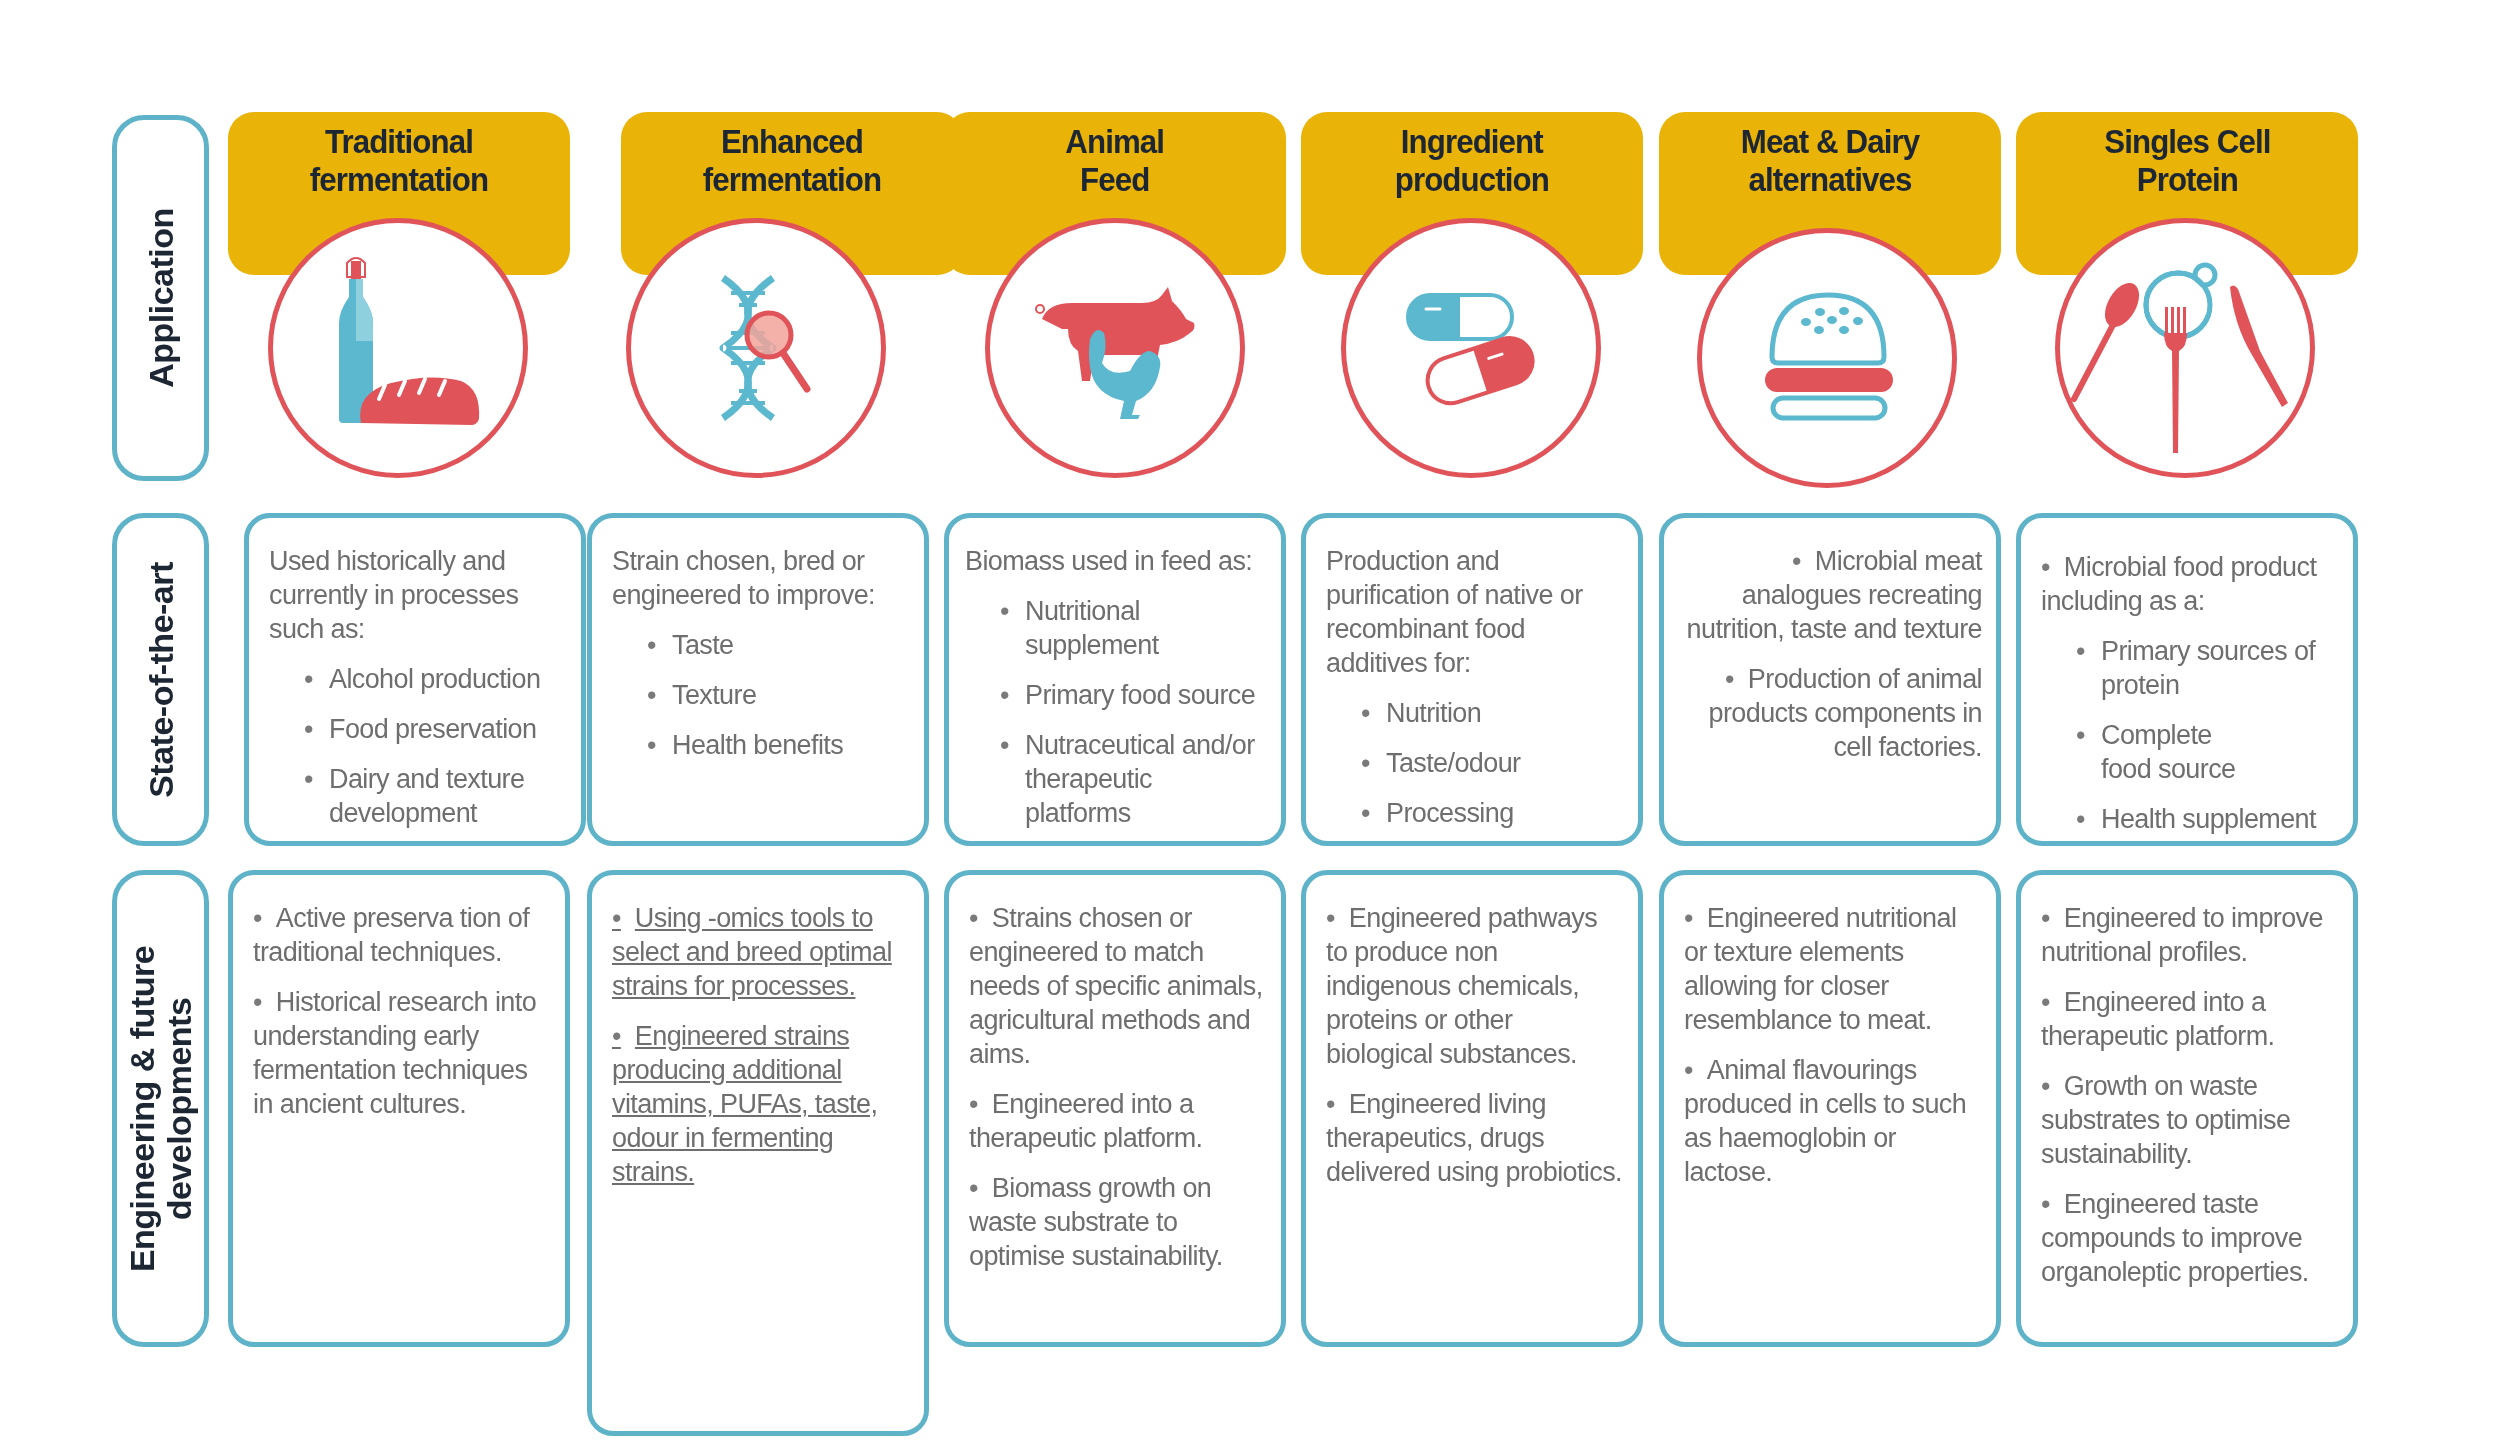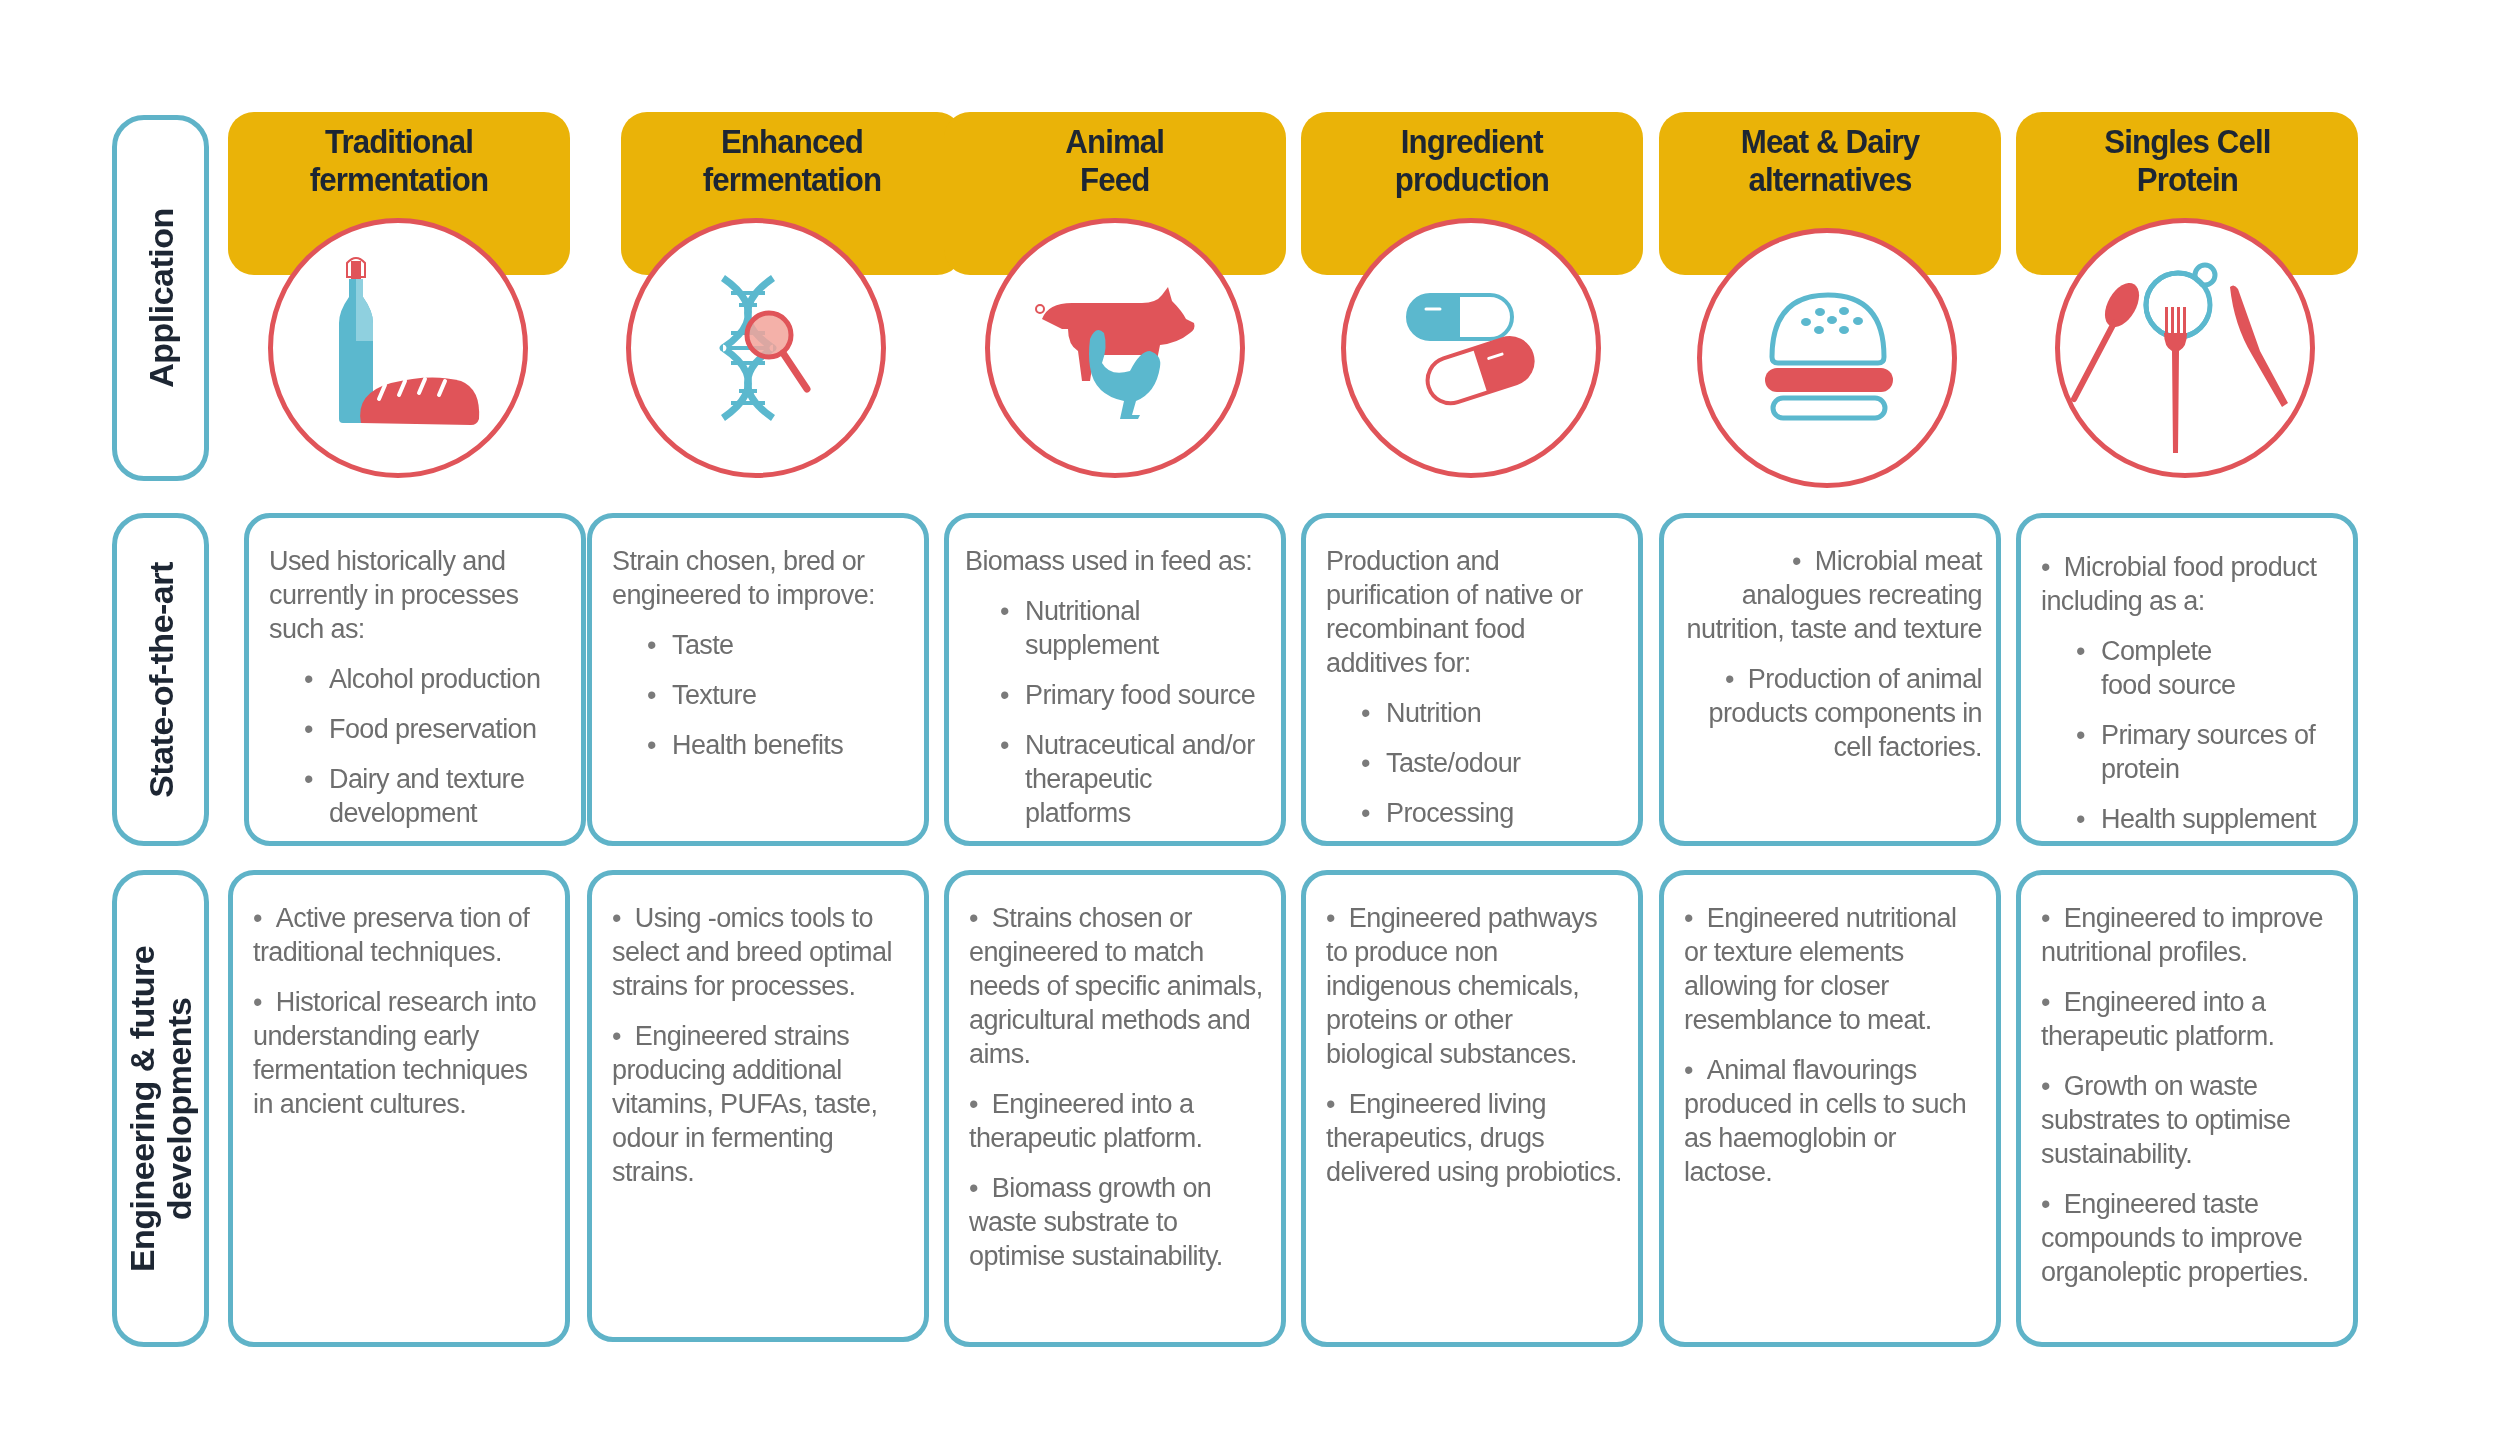--- a/index.html
+++ b/index.html
@@ -107,21 +107,21 @@
   </svg>
 </div>
 <div class="card" style="left:587px;top:513px;height:333px;">
   <p>Strain chosen, bred or engineered to improve:</p>
   <ul class="sub">
     <li>Taste</li>
     <li>Texture</li>
     <li>Health benefits</li>
   </ul>
 </div>
-<div class="card" style="left:587px;top:870px;height:472px;">
+<div class="card" style="left:587px;top:870px;height:566px;text-decoration:underline;">
   <ul class="top-bullets">
     <li class="lead">Using -omics tools to select and breed optimal strains for processes.</li>
     <li class="lead">Engineered strains producing additional vitamins, PUFAs, taste, odour in fermenting strains.</li>
   </ul>
 </div>
 
 <div class="header" style="left:944px;">
   <span class="title">
     <span>Animal</span><br>
     <span>Feed</span>
@@ -244,22 +244,22 @@
         <rect x="123" y="84" width="3" height="30"></rect>
       <path d="M104 110 h23 q0 14 -8 18 l-1 102 h-5 l-1 -102 q-8 -4 -8 -18z"></path>
     </g>
 
     <path d="M170 64 q4 -4 8 2 l22 62 l28 52 l-6 4 l-30 -52 q-18 -30 -22 -68z" fill="#E05459"></path>
   </svg>
 </div>
 <div class="card" style="left:2016px;top:513px;height:333px;padding-top:32px;">
   <p class="lead-p"><span style="color:#7a7a7a;margin-right:14px;">•</span><span>Microbial food product including as a:</span></p>
   <ul class="sub">
+    <li>Primary sources of protein</li>
     <li style="padding-right:90px;">Complete food source</li>
-    <li>Primary sources of protein</li>
     <li>Health supplement</li>
   </ul>
 </div>
 <div class="card" style="left:2016px;top:870px;height:477px;">
   <ul class="top-bullets">
     <li class="lead">Engineered to improve nutritional profiles.</li>
     <li class="lead">Engineered into a therapeutic platform.</li>
     <li class="lead">Growth on waste substrates to optimise sustainability.</li>
     <li class="lead">Engineered taste compounds to improve organoleptic properties.</li>
   </ul>

